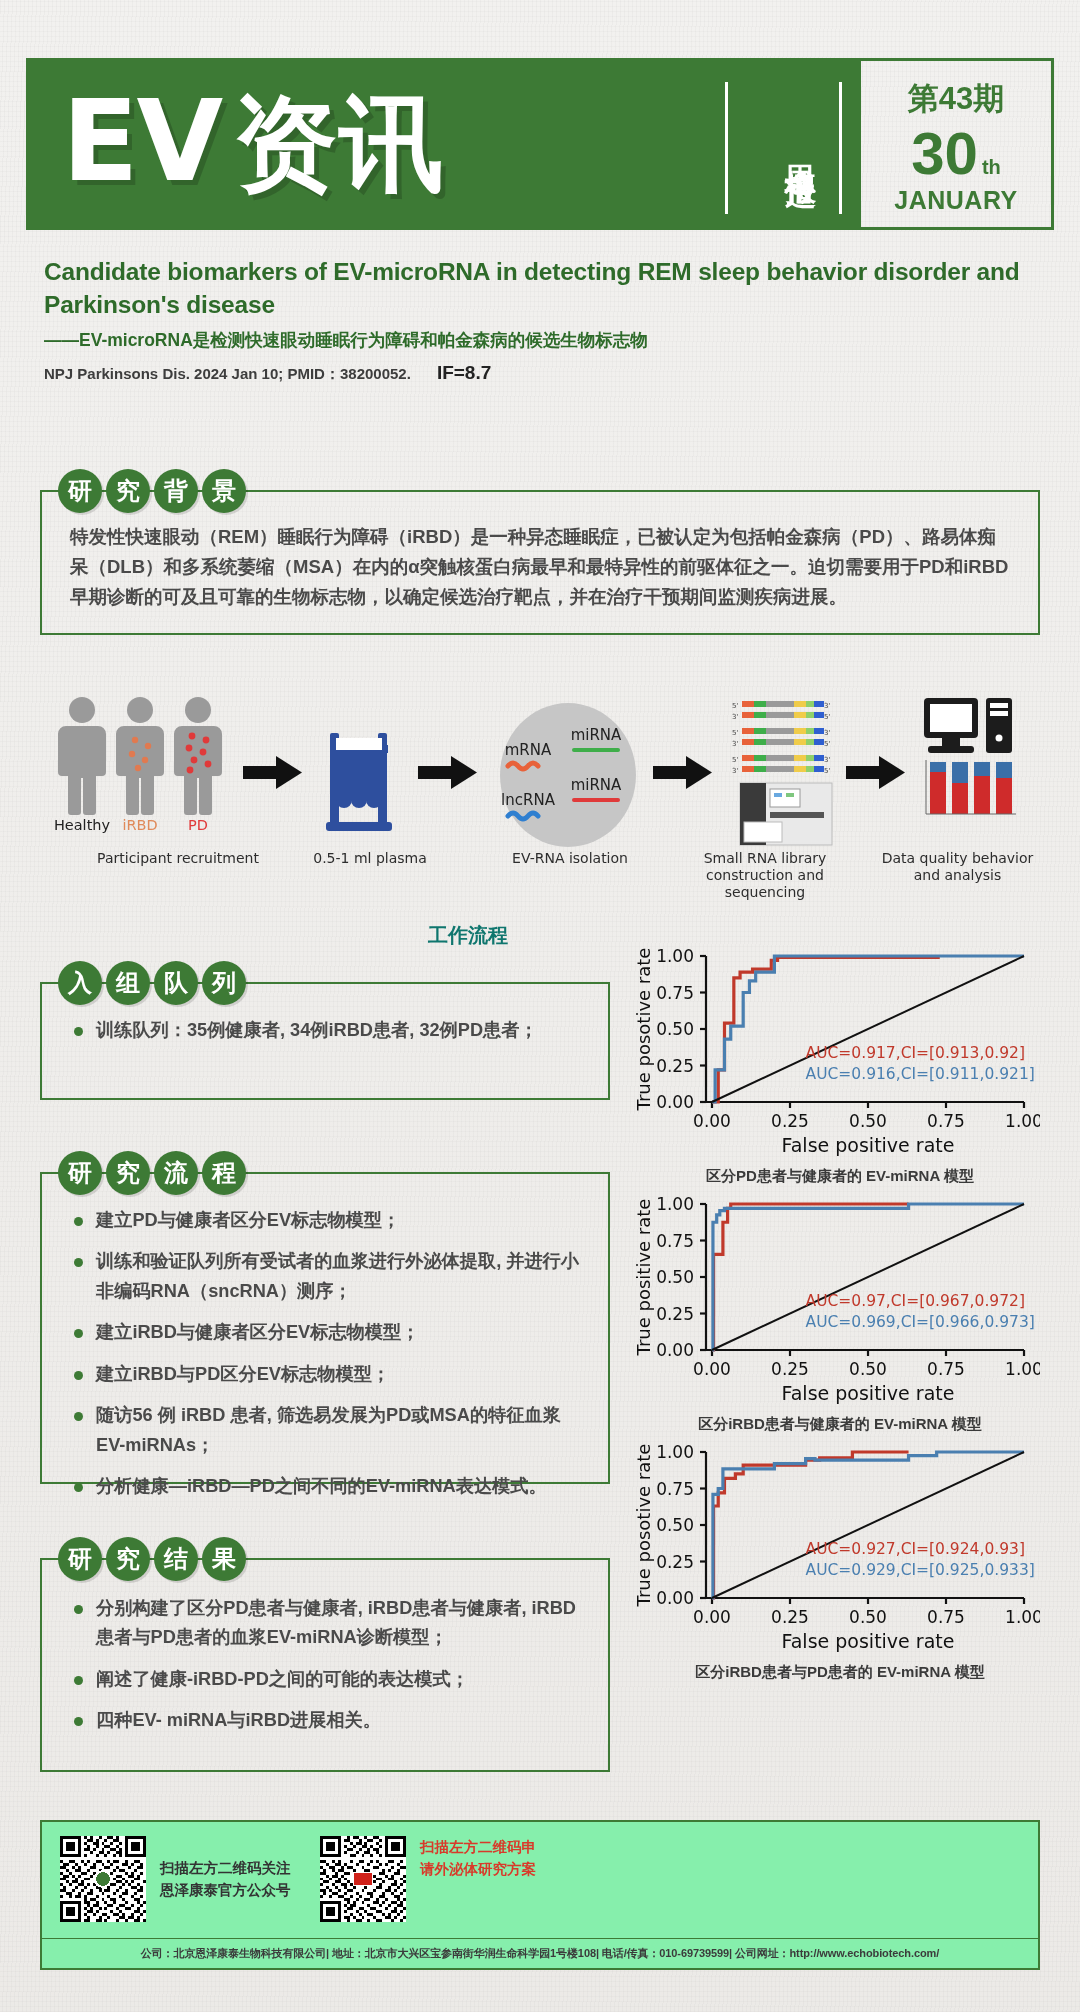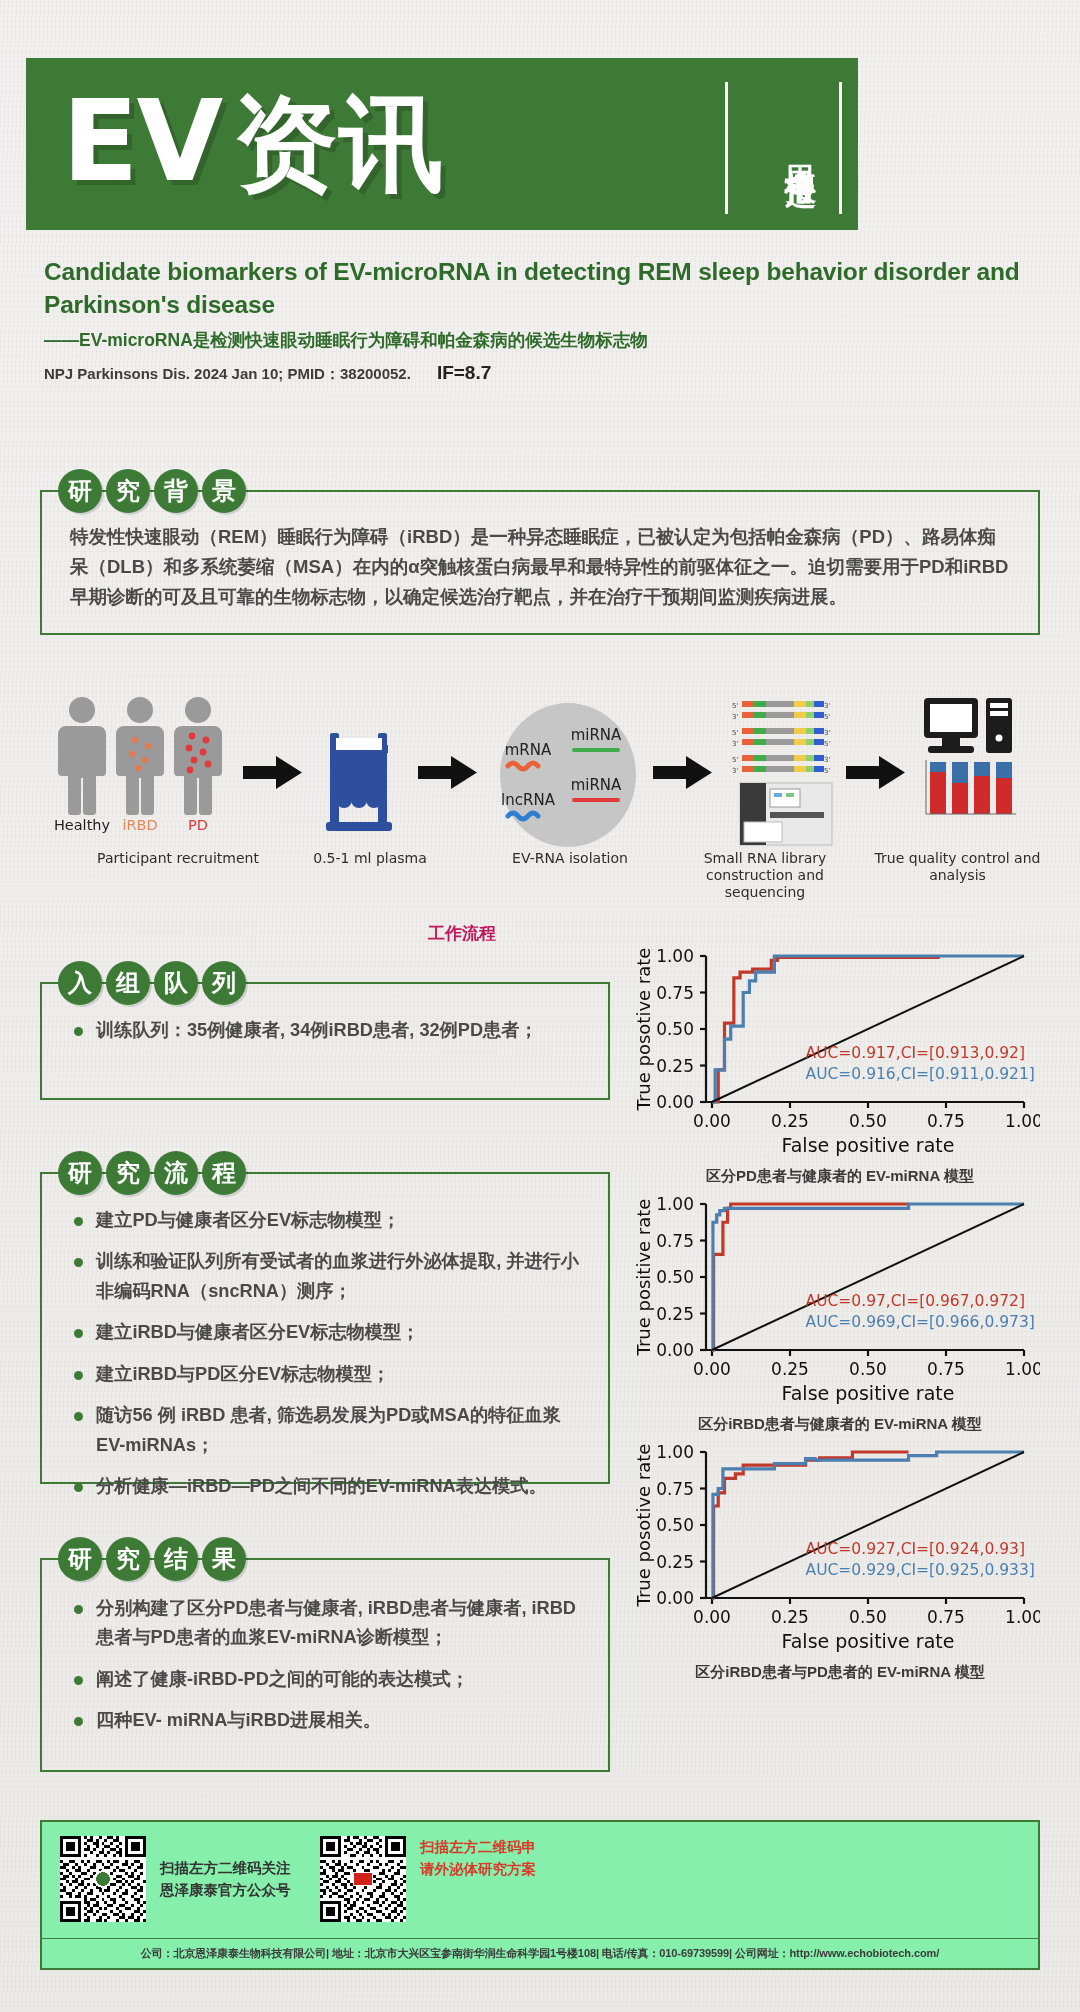--- a/index.html
+++ b/index.html
@@ -106,21 +106,21 @@
   }
 
   
   .workflow { position: absolute; left: 40px; top: 690px; width: 1000px; height: 250px; }
   .wf-caption {
     position: absolute; font-size: 14px; color: #2d2d2d; text-align: center;
     line-height: 1.22; font-family: "DejaVu Sans", sans-serif;
   }
   .wf-zh {
     position: absolute; left: 388px; top: 232px;
-    font-size: 17px; font-weight: 800; color: #be185d;
+    font-size: 20px; font-weight: 800; color: #0f766e;
   }
   .lbl-small { font-size: 14.5px; font-family: "DejaVu Sans", sans-serif; }
 
   
   .charts { position: absolute; left: 620px; top: 942px; width: 440px; }
   .chartbox { position: relative; margin-bottom: 4px; }
   .chart-caption {
     text-align: center; font-size: 15px; color: #3a3a3a; font-weight: 700;
     margin-top: -4px;
   }
@@ -148,20 +148,28 @@
 <div id="poster">
 
   <div class="masthead">
     <div class="mast-green">
       <div class="ev-logo">
         <span>EV</span><span class="cn">资讯</span>
       </div>
       <div class="mast-rule r1"></div>
       <div class="mast-rule r2"></div>
       <div class="mast-vert">恩博报道</div>
+    </div>
+    <div class="mast-date">
+      <div class="issue-no">第43期</div>
+      <div class="daybig">
+        <span class="dnum">30</span>
+        <span class="dsuf">th</span>
+      </div>
+      <div class="monthtxt">JANUARY</div>
     </div>
   </div>
 
   <div class="titleblock">
     <div class="title-en">Candidate biomarkers of EV-microRNA in detecting REM sleep behavior disorder and Parkinson's disease</div>
     <div class="title-cn">——EV-microRNA是检测快速眼动睡眠行为障碍和帕金森病的候选生物标志物</div>
     <div class="title-meta">
       <span>NPJ Parkinsons Dis. 2024 Jan 10; PMID：38200052.</span>
       <span class="if">IF=8.7</span>
     </div>
@@ -345,21 +353,21 @@
           <line x1="886" y1="124" x2="976" y2="124" stroke="#666" stroke-width="1"></line>
           <line x1="886" y1="70" x2="886" y2="124" stroke="#666" stroke-width="1"></line>
         </g>
       </g>
     </svg>
 
     <div class="wf-caption" style="left:-12px; top:160px; width:300px;">Participant recruitment</div>
     <div class="wf-caption" style="left:200px; top:160px; width:260px;">0.5-1 ml plasma</div>
     <div class="wf-caption" style="left:420px; top:160px; width:220px;">EV-RNA isolation</div>
     <div class="wf-caption" style="left:640px; top:160px; width:170px;">Small RNA library construction and sequencing</div>
-    <div class="wf-caption" style="left:830px; top:160px; width:175px;">True quality control and analysis</div>
+    <div class="wf-caption" style="left:830px; top:160px; width:175px;">Data quality behavior and analysis</div>
     <div class="wf-zh">工作流程</div>
   </div>
 
   <div class="sec" style="left:40px; top:982px; width:570px; height:118px;">
     <div class="sec-head">
       <div class="ch">入</div>
       <div class="ch">组</div>
       <div class="ch">队</div>
       <div class="ch">列</div>
     </div>

